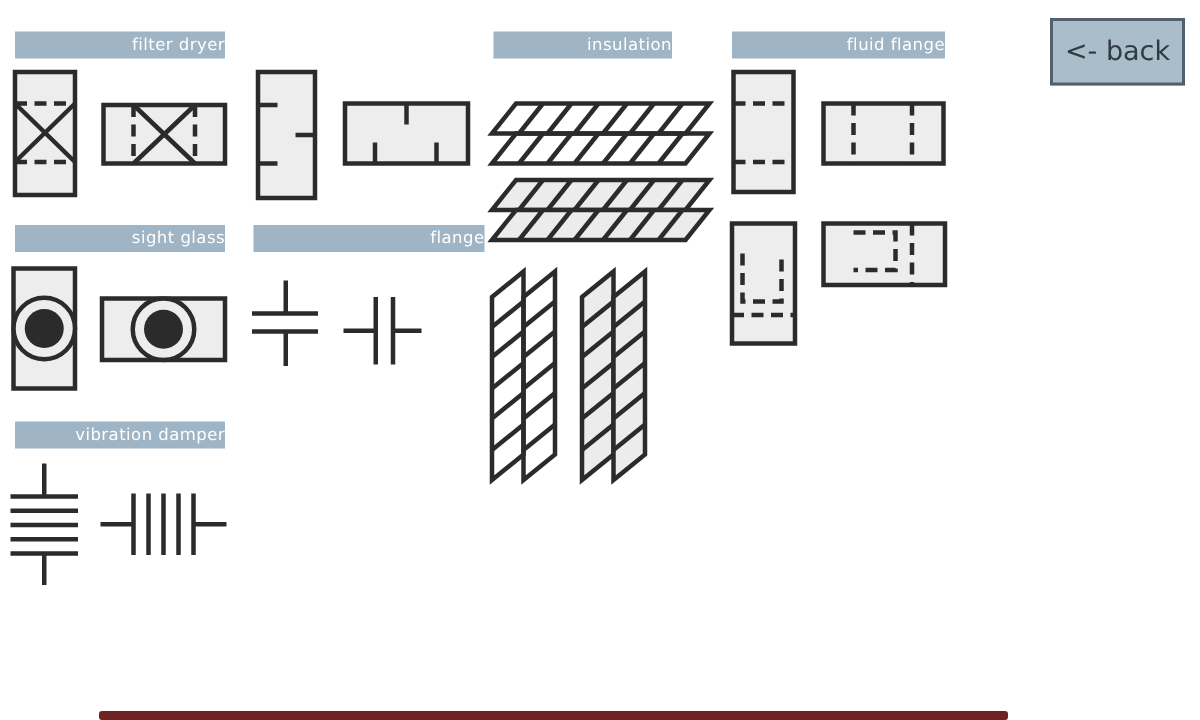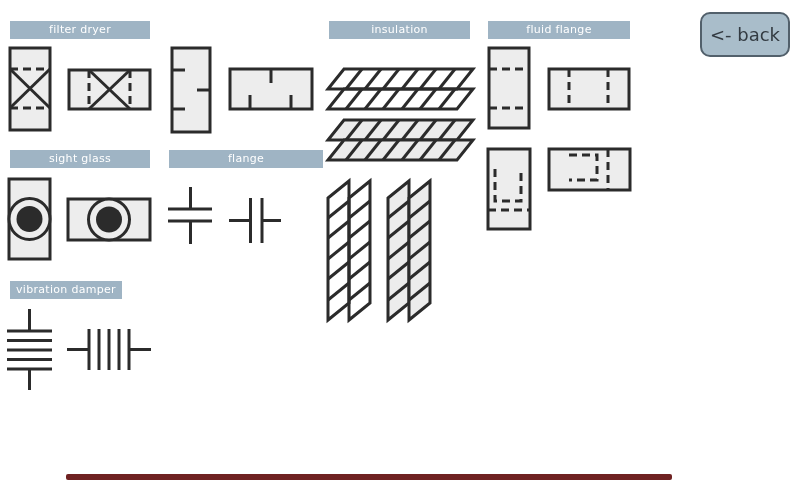--- a/index.html
+++ b/index.html
@@ -4,53 +4,53 @@
 <style>
   * { margin:0; padding:0; box-sizing:border-box; }
   html,body { background:#fff; }
   #screen {
     position:relative; width:800px; height:480px; background:#ffffff;
     font-family:"DejaVu Sans", "Liberation Sans", sans-serif;
     overflow:hidden;
   }
   .hdr {
     position:absolute; height:18px; background:#9fb4c4; color:#ffffff;
-    font-size:11px; line-height:18px; text-align:center;
+    font-size:11px; line-height:18px; text-align:right;
     letter-spacing:0.3px;
   }
   svg.layer { position:absolute; left:0; top:0; }
   .box  { fill:#ededed; stroke:#2b2b2b; stroke-width:3; }
   .ln   { stroke:#2b2b2b; stroke-width:3; fill:none; }
   .dash { stroke:#2b2b2b; stroke-width:3; fill:none; stroke-dasharray:8 5; }
   .par  { fill:none; stroke:#2b2b2b; stroke-width:3; }
   .parg { fill:#ececec; stroke:#2b2b2b; stroke-width:3; }
   .dot  { fill:#2b2b2b; stroke:none; }
   #back-button {
     position:absolute; left:700px; top:12px; width:90px; height:45px;
-    background:#a9bdca; border:2px solid #52606b; border-radius:10px;
+    background:#a9bdca; border:2px solid #52606b; border-radius:0;
     display:flex; align-items:center; justify-content:center;
     cursor:pointer;
   }
   #back-button span { font-size:18px; color:#333b42; }
   #bottom-bar {
     position:absolute; left:66px; top:474px; width:606px; height:6px;
     background:#6f2222; border-radius:2px;
   }
 </style>
 </head>
 <body>
 
 <div id="screen">
 
   <div class="hdr" style="left:10px;  top:21px;  width:140px;">filter dryer</div>
-  <div class="hdr" style="left:329px; top:21px;  width:141px;">insulation</div>
+  <div class="hdr" style="left:329px; top:21px;  width:119px;">insulation</div>
   <div class="hdr" style="left:488px; top:21px;  width:142px;">fluid flange</div>
   <div class="hdr" style="left:10px;  top:150px; width:140px;">sight glass</div>
   <div class="hdr" style="left:169px; top:150px; width:154px;">flange</div>
-  <div class="hdr" style="left:10px;  top:281px; width:112px;">vibration damper</div>
+  <div class="hdr" style="left:10px;  top:281px; width:140px;">vibration damper</div>
 
   <svg class="layer" width="800" height="480" viewBox="0 0 800 480">
 
     <g>
       <rect class="box" x="10" y="48" width="40" height="82"></rect>
       <line class="dash" x1="10" y1="69" x2="50" y2="69"></line>
       <line class="dash" x1="10" y1="108" x2="50" y2="108"></line>
       <line class="ln" x1="10" y1="69" x2="50" y2="108"></line>
       <line class="ln" x1="50" y1="69" x2="10" y2="108"></line>
     </g>

